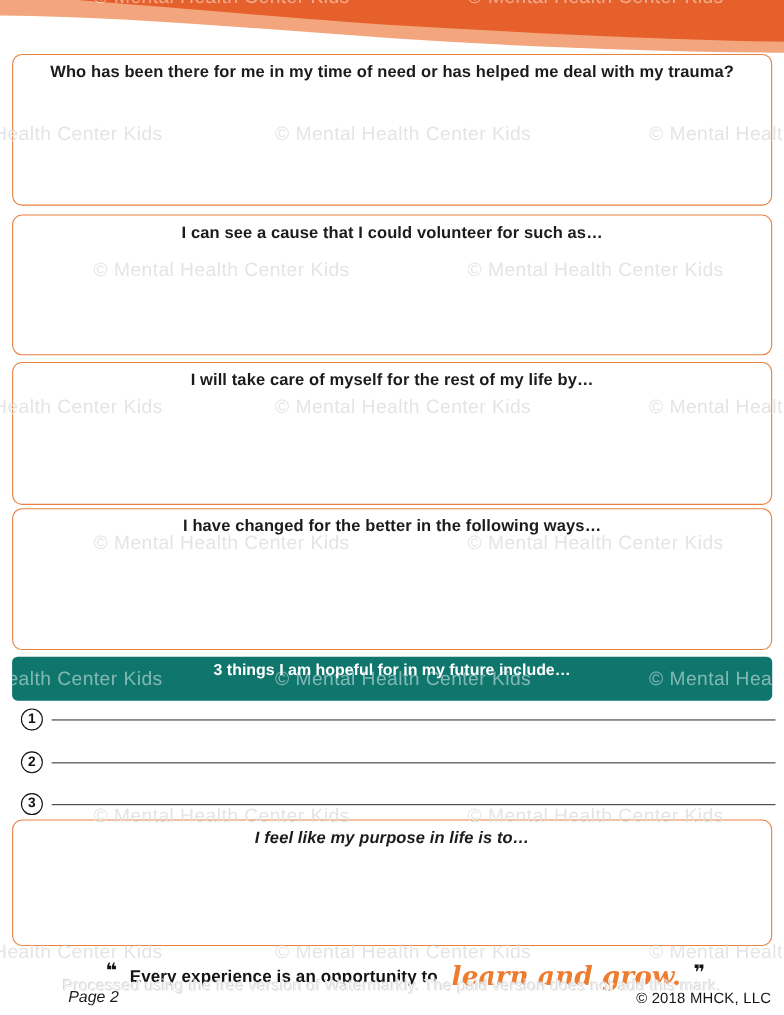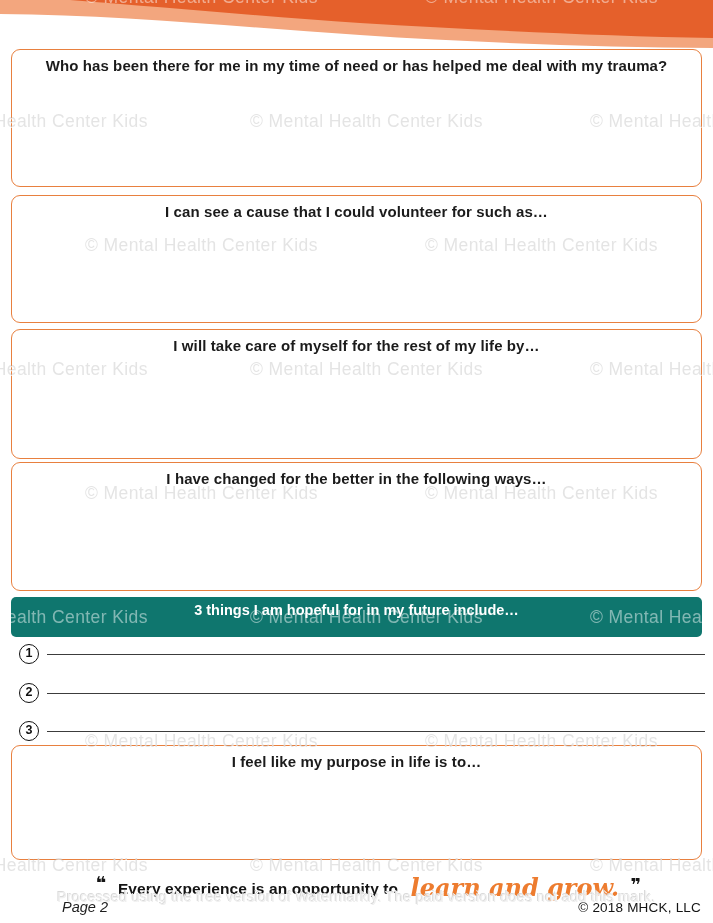--- a/index.html
+++ b/index.html
@@ -29,21 +29,21 @@
   .prompt-title {
     margin:0; padding:6px 18px 0 18px; text-align:center;
     font-size:15px; font-weight:600; color:#1b1b1b; letter-spacing:.1px; line-height:20px;
   }
   .answer-area { position:absolute; left:4px; right:4px; top:30px; bottom:4px; }
 
   #box-support { top:49px;  height:138px; }
   #box-cause   { top:195px; height:128px; }
   #box-care    { top:329px; height:130px; }
   #box-changed { top:462px; height:129px; }
-  #box-purpose { top:745px; height:115px; }
+  #box-purpose { top:745px; height:115px;font-style:italic; }
 
   
   .banner {
     position:absolute; left:11px; width:691px; top:597px; height:40px; box-sizing:border-box;
     background:#0f766e; border-radius:5px; z-index:2;
     color:#ffffff; text-align:center; font-size:14.5px; font-weight:600; line-height:27px;
   }
 
   
   .line-row { position:absolute; left:11px; right:8px; height:22px; z-index:2; }

